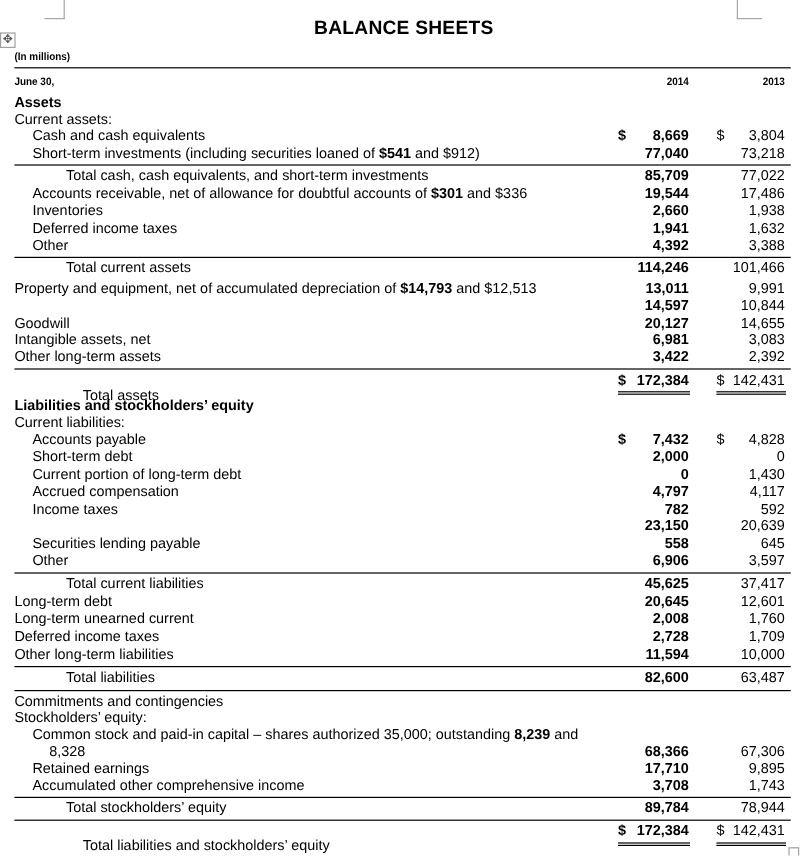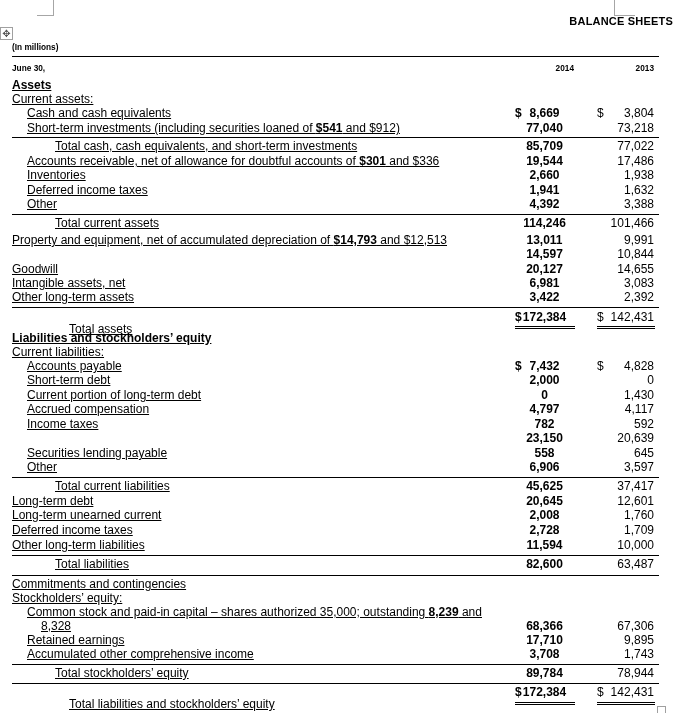--- a/index.html
+++ b/index.html
@@ -4,33 +4,33 @@
   <style>
     html, body { margin:0; padding:0; background:#ffffff; }
     body { width:673px; height:713px; position:relative; overflow:hidden;
            font-family:"Liberation Sans", sans-serif; color:#000; }
     .corner { position:absolute; border-color:#a6a6a6; border-style:solid; }
     .corner.tl { left:37px; top:0; width:16px; height:15px; border-width:0 1px 1px 0; }
     .corner.tr { left:614px; top:0; width:20px; height:15px; border-width:0 0 1px 1px; }
     .move-handle { position:absolute; left:0; top:27px; width:11px; height:11px; border:1px solid #a0a0a0;
                    font-size:10px; line-height:11px; text-align:center; color:#555; background:#fff; }
     .resize-handle { position:absolute; left:657px; top:706px; width:7px; height:7px; border:1px solid #a0a0a0; background:#fff; }
-    .title { position:absolute; left:0; width:673px; top:15px; text-align:right;
-             font-weight:bold; font-size:11px; letter-spacing:0.2px; }
+    .title { position:absolute; left:0; width:673px; top:15px; text-align:center;
+             font-weight:bold; font-size:16px; letter-spacing:0.2px; }
     .units { position:absolute; left:12px; top:42px; font-size:9px; font-weight:bold; transform:scaleX(0.92); transform-origin:left; }
     .rule-top { position:absolute; left:12px; top:56px; width:647px; height:1px; background:#000; }
     .date-hdr { position:absolute; left:12px; top:63px; font-size:9px; font-weight:bold; transform:scaleX(0.92); transform-origin:left; }
     .yr { position:absolute; top:63px; font-size:9px; font-weight:bold; text-align:right; width:60px; transform:scaleX(0.92); transform-origin:right; }
     .yr.c1 { left:514px; }
     .yr.c2 { left:594px; }
 
     .row { position:absolute; left:0; width:673px; height:15px; font-size:12px; line-height:15px; }
-    .row .lbl { position:absolute; white-space:nowrap;text-decoration:underline; }
+    .row .lbl { position:absolute; white-space:nowrap; }
     .row .v1, .row .v2 { position:absolute; text-align:right; }
-    .row .v1 { left:515px; width:59px; font-weight:bold;text-align:center; }
+    .row .v1 { left:515px; width:59px; font-weight:bold; }
     .row .v2 { left:597px; width:57px; }
     .row .d1 { position:absolute; left:515px; font-weight:bold; }
     .row .d2 { position:absolute; left:597px; }
     .lbl b { font-weight:bold; }
 
     .ind0 { left:12px; } .ind1 { left:27px; } .ind2 { left:41px; } .ind3 { left:55px; } .ind4 { left:69px;margin-top:12px; }
     .hdr { font-weight:bold; }
 
     .line { position:absolute; height:1px; background:#000; }
     .line.full { left:12px; width:647px; }

